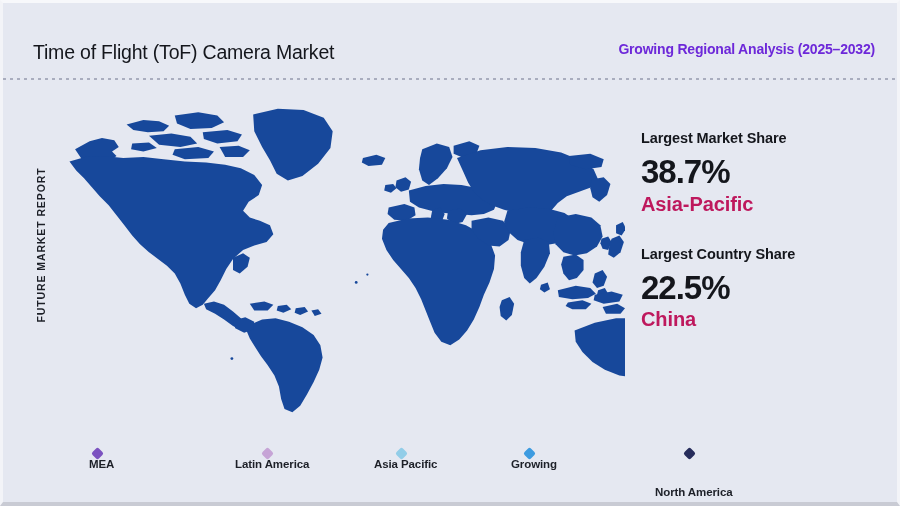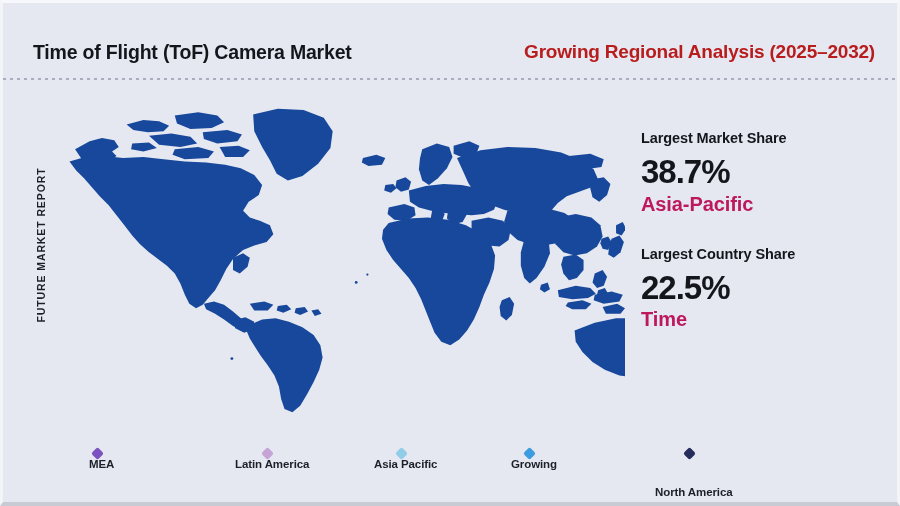--- a/index.html
+++ b/index.html
@@ -33,32 +33,32 @@
     top: 0;
     width: 100%;
     height: 76px;
     box-sizing: border-box;
   }
   .header-title {
     position: absolute;
     left: 30px;
     top: 38px;
     font-size: 19.5px;
-    font-weight: bold;
+    font-weight: normal;
     color: #14161c;
     letter-spacing: -0.2px;
     white-space: nowrap;
   }
   .header-subtitle {
     position: absolute;
     right: 22px;
     top: 38px;
-    font-size: 19px;
-    font-weight: bold;
-    color: #b91c1c;
+    font-size: 14px;
+    font-weight: bold;
+    color: #6d28d9;
     letter-spacing: -0.2px;
     white-space: nowrap;
   }
   .header-rule {
     position: absolute;
     left: 0;
     right: 0;
     top: 75px;
     height: 2px;
     background-image: linear-gradient(to right, #9ea3b5 0, #9ea3b5 3px, rgba(0,0,0,0) 3px, rgba(0,0,0,0) 7px);
@@ -298,21 +298,21 @@
 
     <div class="stat-block">
       <div class="stat-label">Largest Market Share</div>
       <div class="stat-value">38.7%</div>
       <div class="stat-region">Asia-Pacific</div>
     </div>
 
     <div class="stat-block">
       <div class="stat-label">Largest Country Share</div>
       <div class="stat-value">22.5%</div>
-      <div class="stat-region">Time</div>
+      <div class="stat-region">China</div>
     </div>
 
   </div>
 
   <div class="legend">
 
     <div class="legend-item" style="left:0px;">
       <span class="legend-dot" style="background: rgb(123, 82, 192);"></span>
       <span class="legend-text">MEA</span>
     </div>

